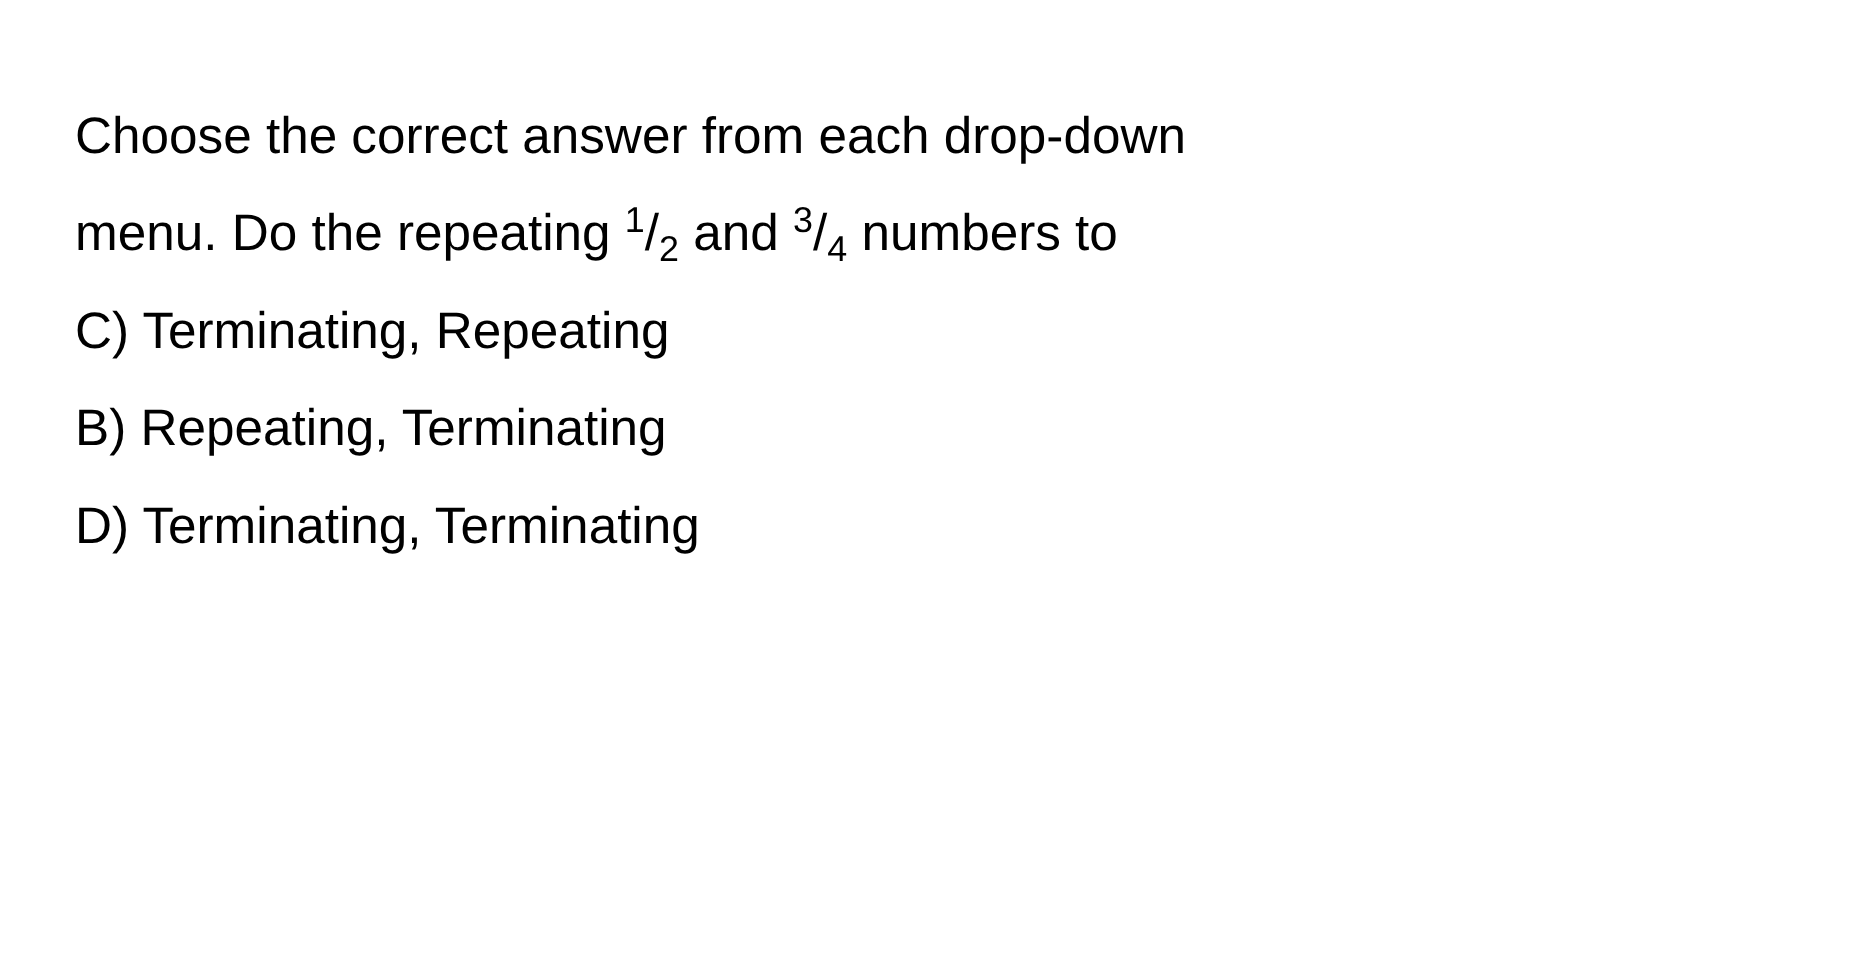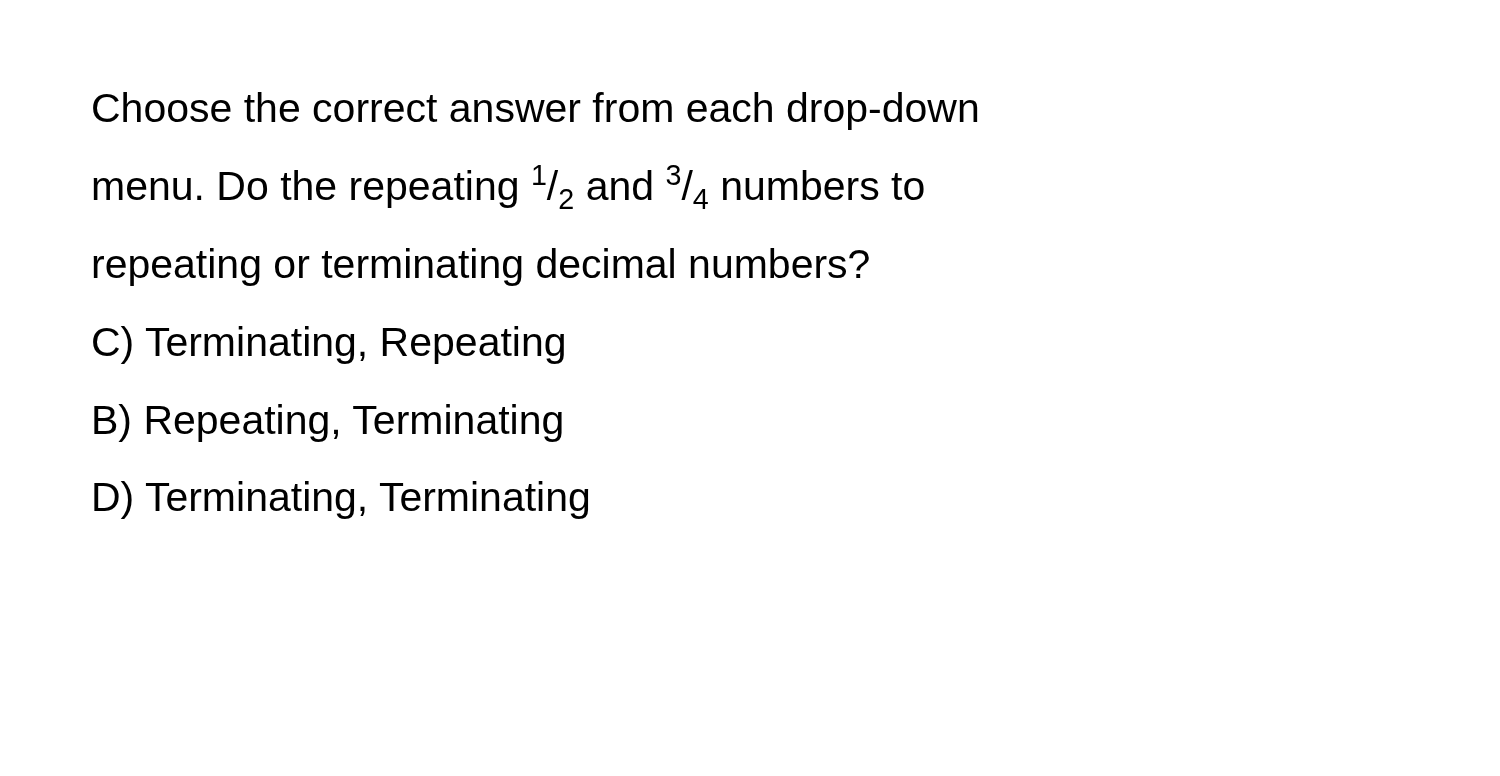--- a/index.html
+++ b/index.html
@@ -11,21 +11,20 @@
       width: 1500px;
       height: 776px;
       background: #ffffff;
       font-family: -apple-system, BlinkMacSystemFont, "Segoe UI", Helvetica, Arial, sans-serif;
       padding: 70px 60px;
     }
     .question-container {
       color: #000000;
       font-size: 41px;
       line-height: 1.9;
-      margin-left: 31px;
     }
     .question-text {
       margin-bottom: 0;
     }
     .option {
       display: block;
     }
     sup {
       font-size: 0.7em;
       vertical-align: super;
@@ -40,18 +39,17 @@
       font-variant-numeric: normal;
     }
   </style>
 </head>
 <body>
 
 <div class="question-container">
   <div class="question-text">
     <span>Choose the correct answer from each drop-down</span><br>
     <span>menu. Do the repeating </span><span class="fraction"><sup>1</sup><span>/</span><sub>2</sub></span><span> and </span><span class="fraction"><sup>3</sup><span>/</span><sub>4</sub></span><span> numbers to</span><br>
-    <span>repeating or terminating decimal numbers?</span>
   </div>
   <span class="option">C) Terminating, Repeating</span>
   <span class="option">B) Repeating, Terminating</span>
   <span class="option">D) Terminating, Terminating</span>
 </div>
 
 </body></html>

